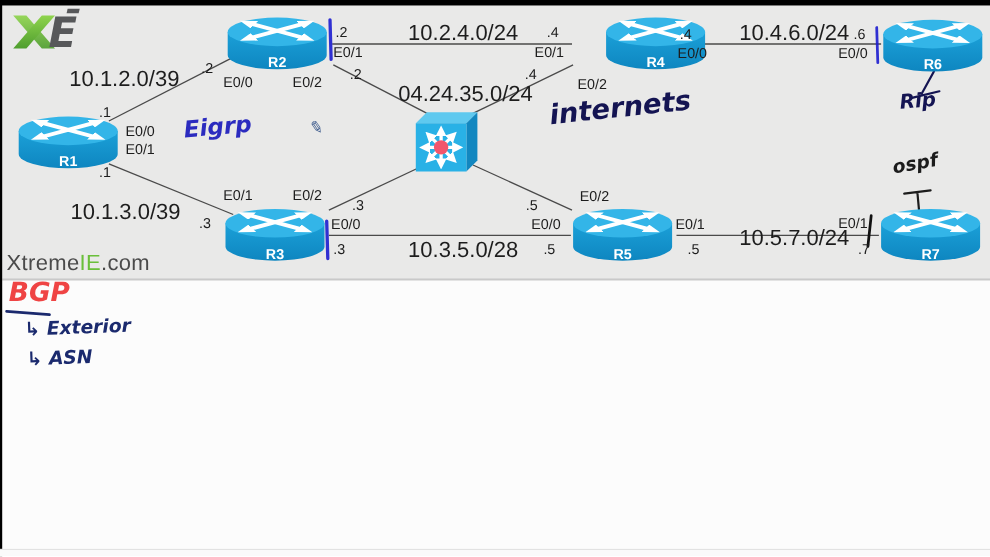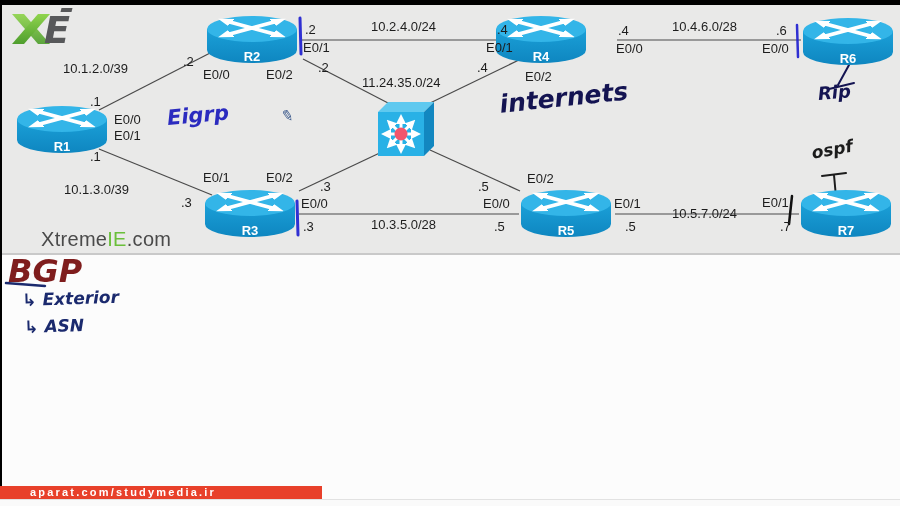--- a/index.html
+++ b/index.html
@@ -4,25 +4,25 @@
 <style>
   html,body{margin:0;padding:0;background:#fff;}
   .stage{position:relative;width:900px;height:506px;overflow:hidden;
          font-family:"Liberation Sans",sans-serif;background:#fff;}
   .bar-top{position:absolute;left:0;top:0;width:900px;height:5px;background:#000;}
   .edge-left{position:absolute;left:0;top:0;width:2px;height:506px;background:#000;}
   .diagram-area{position:absolute;left:2px;top:5px;width:898px;height:248px;background:#e9e9e8;}
   .notes-area{position:absolute;left:2px;top:253px;width:898px;height:253px;background:#fcfcfc;border-top:2px solid #c9c9c9;box-sizing:border-box;}
   .overlay{position:absolute;left:0;top:0;width:900px;height:506px;}
   .logo{position:absolute;left:6px;top:6px;}
-  .sitemark{position:absolute;left:6px;top:228px;font-size:20px;color:#4a4a4a;letter-spacing:.3px;margin-left:35px;}
+  .sitemark{position:absolute;left:6px;top:228px;font-size:20px;color:#4a4a4a;letter-spacing:.3px;}
   .sitemark .green{color:#6abf3a;}
   .node{position:absolute;}
   .lbl{position:absolute;white-space:nowrap;color:#1d1d1d;font-size:13px;line-height:1.05;}
-  .lbl.subnet{font-size:13px;}
+  .lbl.subnet{font-size:20px;}
   .anno{position:absolute;white-space:nowrap;font-style:italic;font-weight:bold;
         font-family:"DejaVu Sans",sans-serif;transform-origin:left top;}
   .banner{position:absolute;left:0;top:486px;width:322px;height:13px;background:#e8402a;
           color:#fff;font-size:11px;font-weight:bold;line-height:13px;
           padding-left:30px;letter-spacing:2.2px;box-sizing:border-box;overflow:hidden;}
   .bottom-strip{position:absolute;left:0;top:499px;width:900px;height:7px;background:#fafafa;border-top:1px solid #e2e2e2;box-sizing:border-box;}
   svg text.rlabel{font-family:"Liberation Sans",sans-serif;font-size:13px;font-weight:bold;fill:#fff;}
 </style>
 </head>
 <body>
@@ -110,21 +110,21 @@
     <svg width="96" height="52" viewBox="0 0 96 52">
       <path d="M3,15 L3,36 A45,13 0 0 0 93,36 L93,15 Z" fill="url(#rbody)"></path>
       <ellipse cx="48" cy="15" rx="45" ry="13" fill="#33b5e8"></ellipse>
       <g transform="translate(48,14) scale(1,0.5)" stroke="#ffffff" stroke-width="6.5">
         <line x1="-26" y1="-14" x2="26" y2="14" marker-start="url(#mw)" marker-end="url(#mw)"></line>
         <line x1="26" y1="-14" x2="-26" y2="14" marker-start="url(#mw)" marker-end="url(#mw)"></line>
       </g>
       <text class="rlabel" x="48" y="47" text-anchor="middle">R3</text>
     </svg>
   </div>
-      <div class="node router" style="left: 493px; top: 14px;">
+      <div class="node router" style="left: 548px; top: 14px;">
     <svg width="96" height="52" viewBox="0 0 96 52">
       <path d="M3,15 L3,36 A45,13 0 0 0 93,36 L93,15 Z" fill="url(#rbody)"></path>
       <ellipse cx="48" cy="15" rx="45" ry="13" fill="#33b5e8"></ellipse>
       <g transform="translate(48,14) scale(1,0.5)" stroke="#ffffff" stroke-width="6.5">
         <line x1="-26" y1="-14" x2="26" y2="14" marker-start="url(#mw)" marker-end="url(#mw)"></line>
         <line x1="26" y1="-14" x2="-26" y2="14" marker-start="url(#mw)" marker-end="url(#mw)"></line>
       </g>
       <text class="rlabel" x="48" y="47" text-anchor="middle">R4</text>
     </svg>
   </div>
@@ -172,22 +172,22 @@
         <line x1="19" y1="26" x2="39" y2="46" marker-start="url(#mw2)" marker-end="url(#mw2)"></line>
         <line x1="39" y1="26" x2="19" y2="46" marker-start="url(#mw2)" marker-end="url(#mw2)"></line>
       </g>
       <circle cx="29" cy="36" r="6.5" fill="#f2566c"></circle>
     </svg>
   </div>
     </div>
   <div id="labels">
       <span class="lbl subnet" style="left: 63px; top: 62px;">10.1.2.0/39</span>
       <span class="lbl subnet" style="left: 371px; top: 20px;">10.2.4.0/24</span>
-      <span class="lbl subnet" style="left: 672px; top: 20px;">10.4.6.0/28</span>
-      <span class="lbl subnet" style="left: 362px; top: 76px;">11.24.35.0/24</span>
+      <span class="lbl subnet" style="left: 672px; top: 20px;">10.4.6.0/24</span>
+      <span class="lbl subnet" style="left: 362px; top: 76px;">04.24.35.0/24</span>
       <span class="lbl subnet" style="left: 64px; top: 183px;">10.1.3.0/39</span>
       <span class="lbl subnet" style="left: 371px; top: 218px;">10.3.5.0/28</span>
       <span class="lbl subnet" style="left: 672px; top: 207px; text-align: center;">10.5.7.0/24</span>
       <span class="lbl ip" style="left: 90px; top: 95px;">.1</span>
       <span class="lbl ip" style="left: 183px; top: 55px;">.2</span>
       <span class="lbl ip" style="left: 90px; top: 150px;">.1</span>
       <span class="lbl ip" style="left: 181px; top: 196px;">.3</span>
       <span class="lbl ip" style="left: 305px; top: 23px;">.2</span>
       <span class="lbl ip" style="left: 497px; top: 23px;">.4</span>
       <span class="lbl ip" style="left: 318px; top: 61px;">.2</span>
@@ -215,21 +215,20 @@
       <span class="lbl port" style="left: 616px; top: 42px;">E0/0</span>
       <span class="lbl port" style="left: 762px; top: 42px;">E0/0</span>
       <span class="lbl port" style="left: 614px; top: 197px;">E0/1</span>
       <span class="lbl port" style="left: 762px; top: 196px;">E0/1</span>
     </div>
   <div id="annos">
       <span class="anno" style="left: 166px; top: 106px; font-size: 21px; color: rgb(43, 43, 191); transform: rotate(-5deg);">Eigrp</span>
       <span class="anno" style="left: 498px; top: 90px; font-size: 25px; color: rgb(20, 20, 82); transform: rotate(-6deg);">internets</span>
       <span class="anno" style="left: 817px; top: 83px; font-size: 18px; color: rgb(20, 20, 82); transform: rotate(-5deg);">Rip</span>
       <span class="anno" style="left: 810px; top: 143px; font-size: 17px; color: rgb(28, 28, 28); transform: rotate(-10deg);">ospf</span>
-      <span class="anno" style="left: 8px; top: 252px; font-size: 32px; color: #7f1d1d; transform: rotate(0deg);">BGP</span>
+      <span class="anno" style="left: 8px; top: 252px; font-size: 24px; color: #ef4444; transform: rotate(0deg);">BGP</span>
       <span class="anno" style="left: 22px; top: 290px; font-size: 17px; color: rgb(27, 42, 110); transform: rotate(-2deg);">↳ Exterior</span>
       <span class="anno" style="left: 24px; top: 317px; font-size: 17px; color: rgb(27, 42, 110); transform: rotate(-2deg);">↳ ASN</span>
       <span class="anno" style="left: 283px; top: 106px; font-size: 15px; color: rgb(60, 90, 140); transform: rotate(10deg);">✎</span>
     </div>
 
-  <div class="banner"><span>aparat.com/studymedia.ir</span></div>
   <div class="bottom-strip"></div>
 </div>
 
 </body></html>

